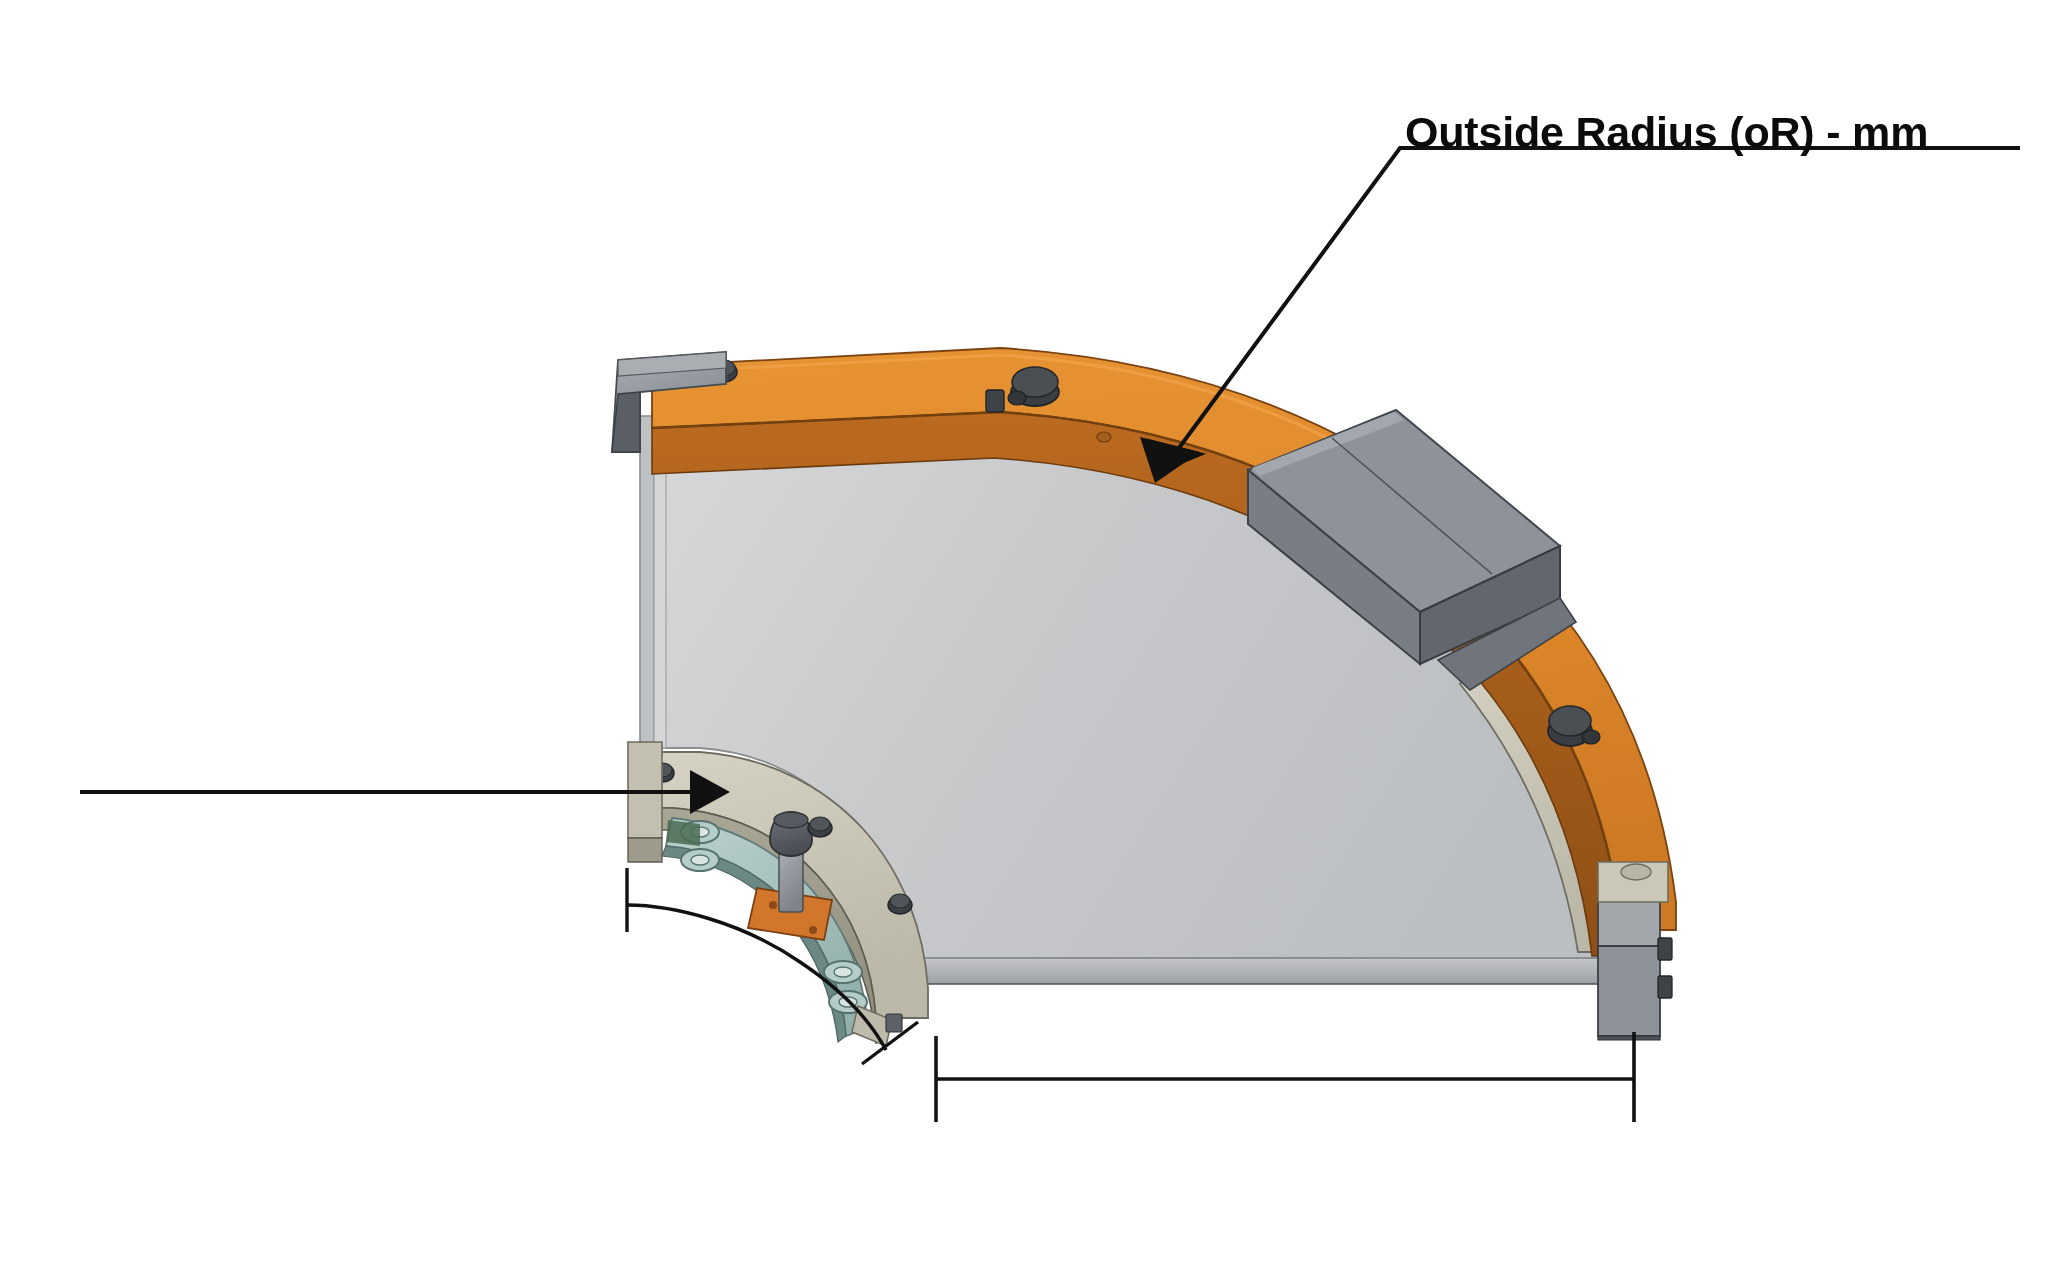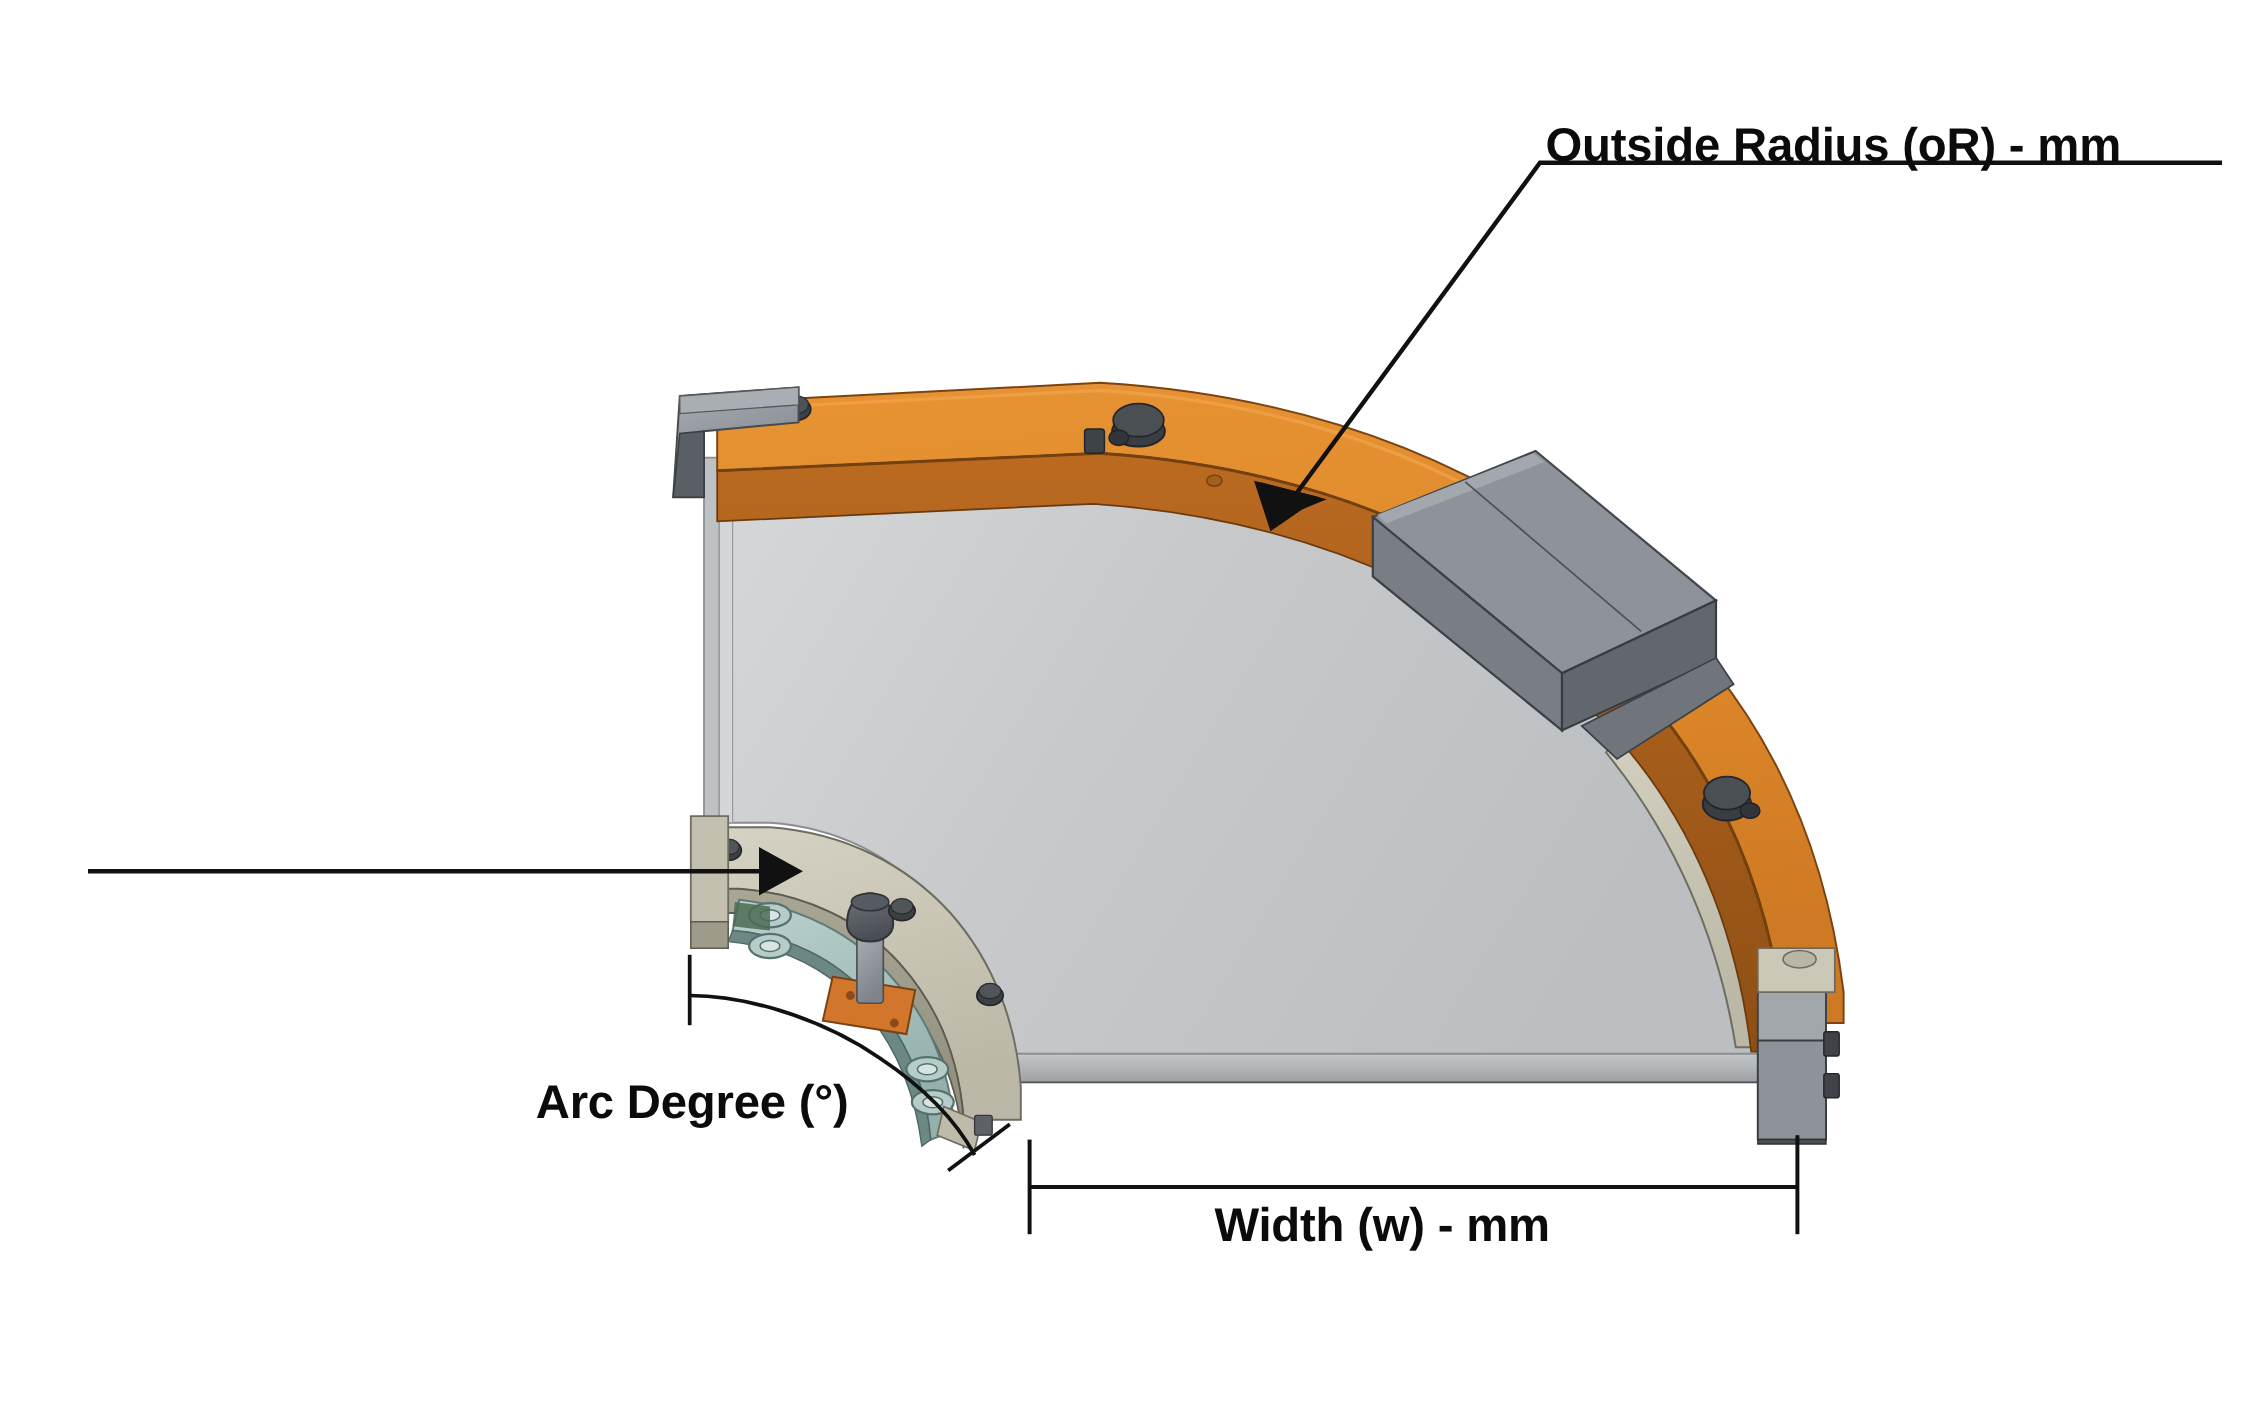--- a/index.html
+++ b/index.html
@@ -339,17 +339,15 @@
     <g>
       <line x1="936" y1="1036" x2="936" y2="1122" stroke="#111111" stroke-width="3.6"></line>
       <line x1="1634" y1="1032" x2="1634" y2="1122" stroke="#111111" stroke-width="3.6"></line>
       <line x1="936" y1="1079" x2="1634" y2="1079" stroke="#111111" stroke-width="3.6"></line>
     </g>
   </svg>
 
   <div class="dim-label" id="label-or">Outside Radius (oR) - mm</div>
 
 
-  <div class="dim-label" id="label-arc">Arc Degree (°)</div>
-
-  <div class="dim-label" id="label-w">Width (w) - mm</div>
+
 
 </div>
 
 </body></html>

